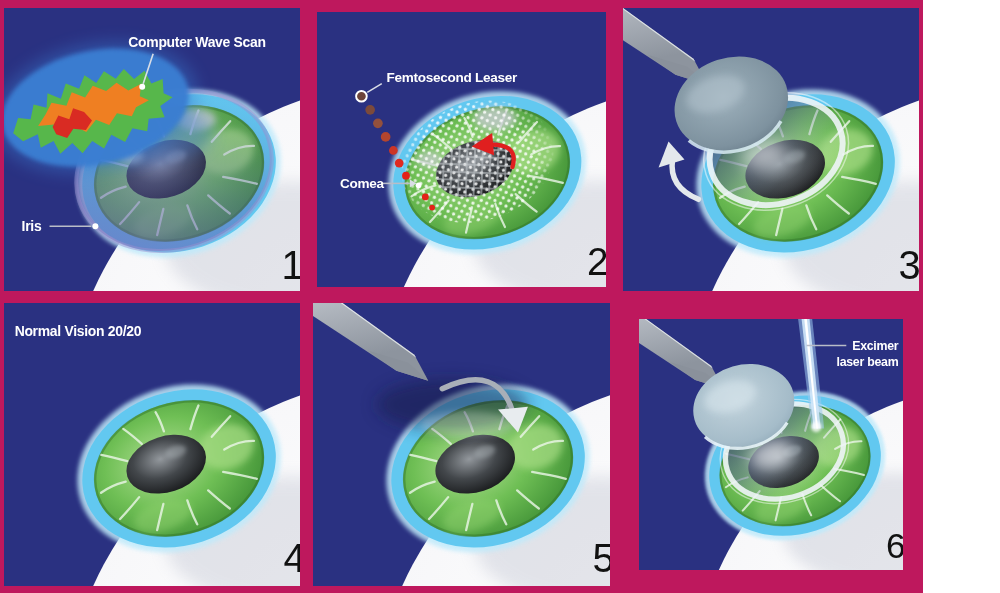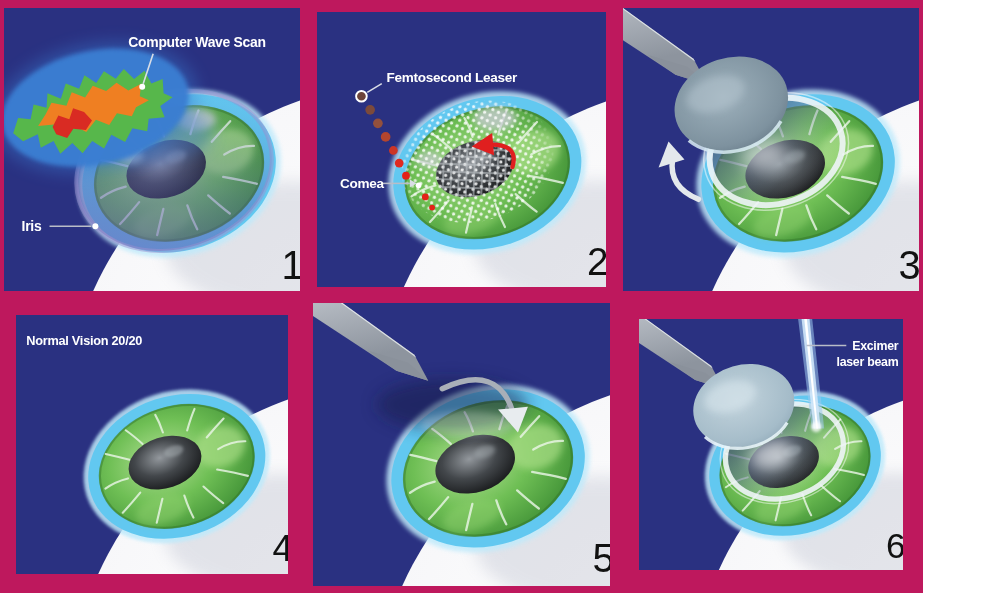--- a/index.html
+++ b/index.html
@@ -236,21 +236,21 @@
       <g>
         <path d="M 88 192 Q 58 180 62 152" stroke="#e3e8ec" stroke-width="5.5" fill="none" stroke-linecap="round"></path>
         <polygon points="58,134 48,160 74,152" fill="#e3e8ec"></polygon>
       </g>
       <use href="#tool" transform="translate(93,75)"></use>
       <use href="#flap" transform="translate(121,96) rotate(-18)"></use>
       <text class="panel-number" x="300" y="272" text-anchor="middle">3</text>
     </svg>
   </figure>
 
-  <figure class="panel" style="margin:12px">
+  <figure class="panel" style="margin:0">
     <svg viewBox="0 0 322 284" preserveAspectRatio="xMidYMid slice">
       <use href="#eyeBase"></use>
       <text class="callout-text" x="23" y="33">Normal Vision 20/20</text>
       <text class="panel-number" x="304" y="270" text-anchor="middle">4</text>
     </svg>
   </figure>
 
   <figure class="panel" style="margin:0">
     <svg viewBox="0 0 322 284" preserveAspectRatio="xMidYMid slice">
       <use href="#eyeBase"></use>

